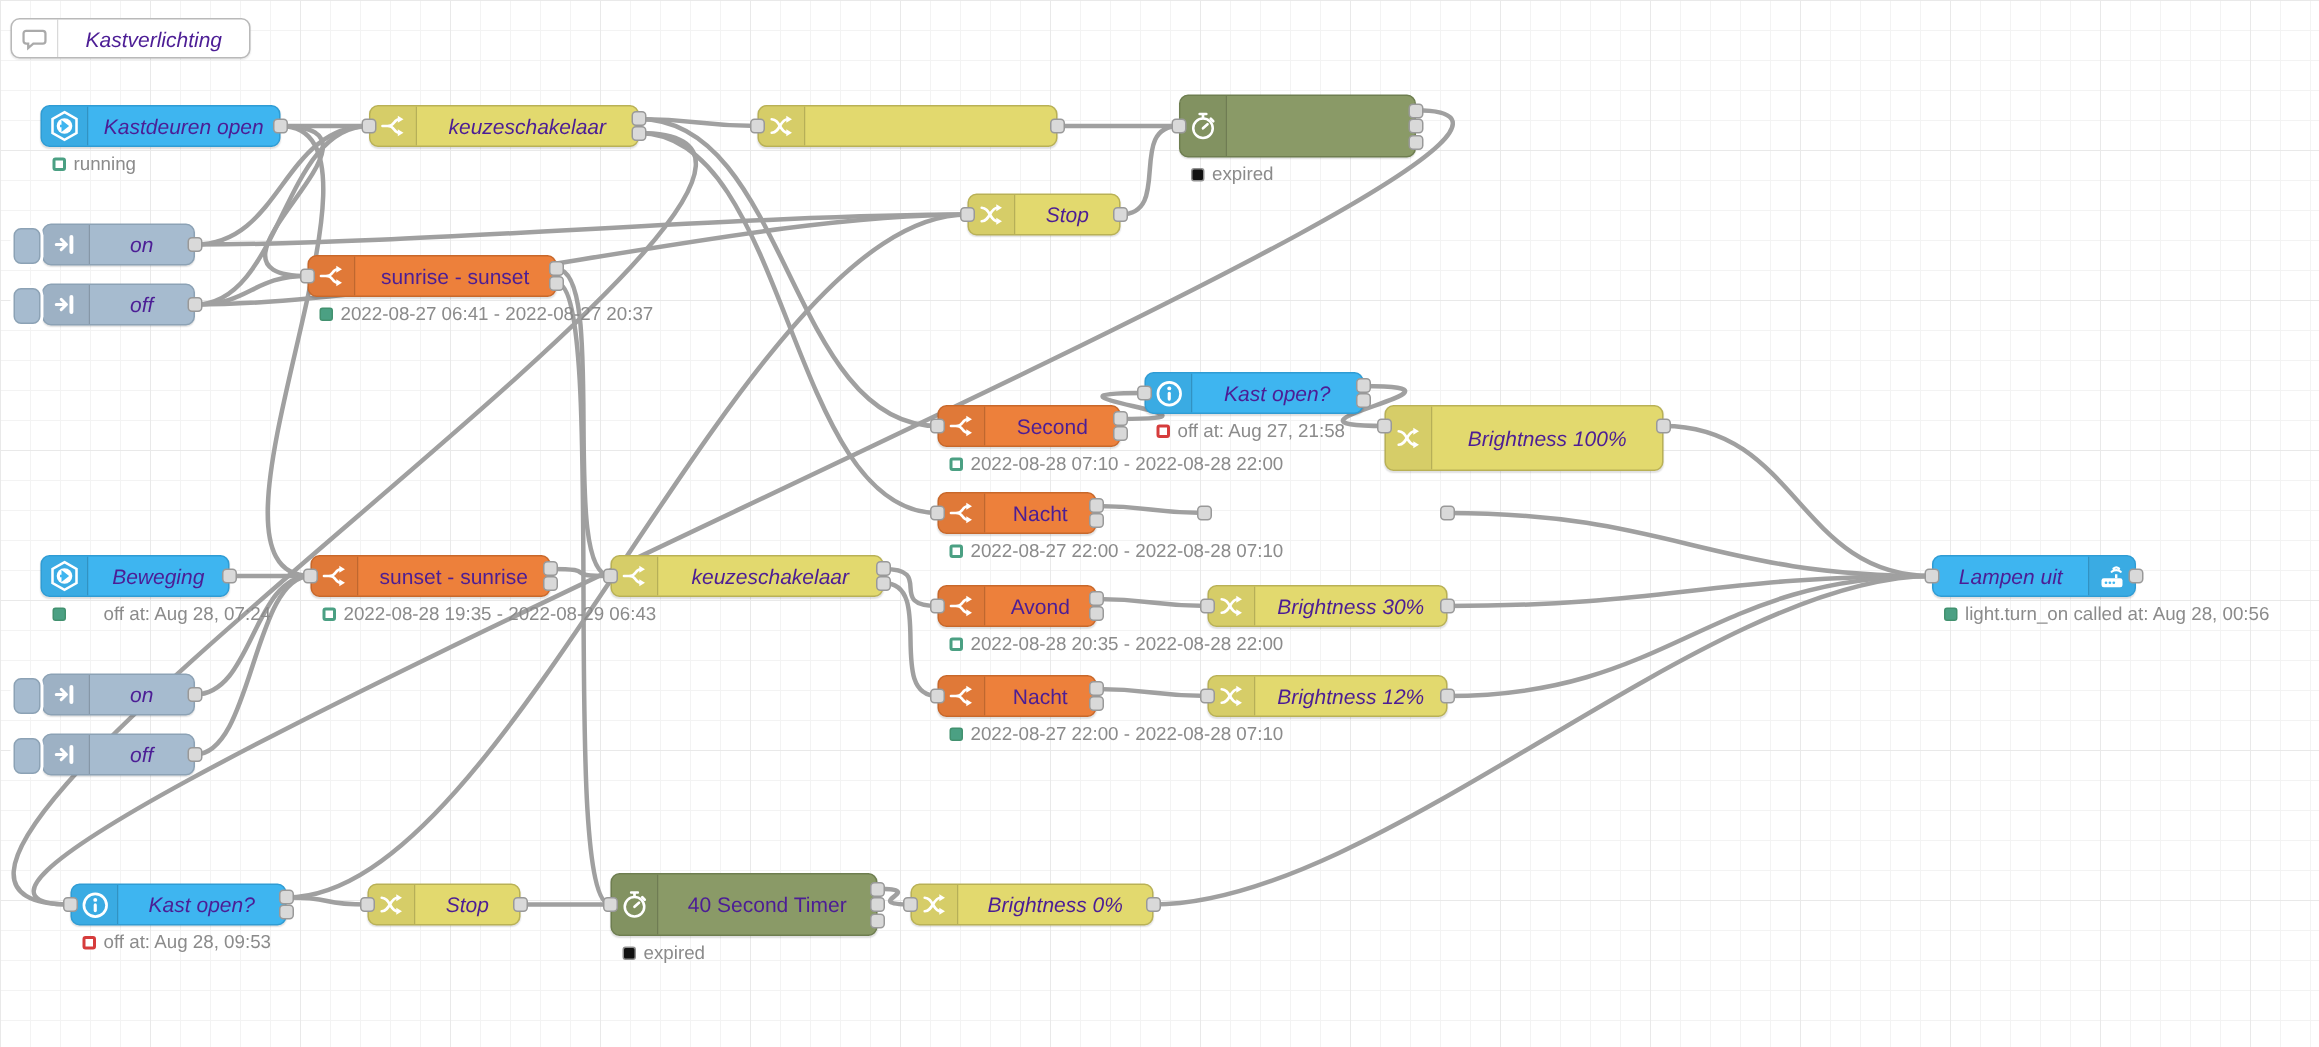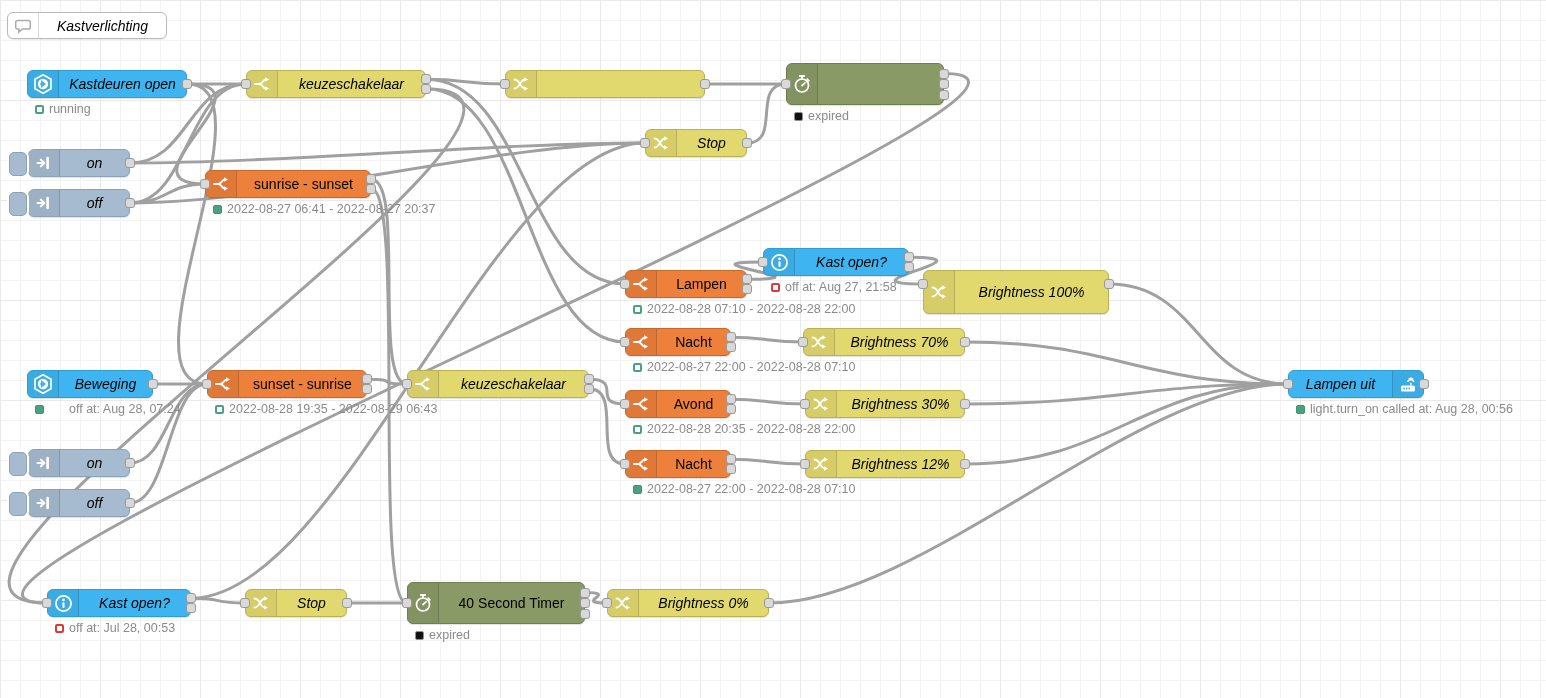--- a/index.html
+++ b/index.html
@@ -13,21 +13,21 @@
     background-size:100px 100px,100px 100px,20px 20px,20px 20px;}
   #wires{position:absolute;left:0;top:0;z-index:1;}
   #nodes{position:absolute;left:0;top:0;z-index:2;width:100%;height:100%;}
   .node{position:absolute;box-sizing:border-box;border-radius:6px;border:1px solid rgba(0,0,0,0.25);
     display:flex;align-items:stretch;box-shadow:0 1px 1px rgba(0,0,0,0.12);}
   .node .iconbox{width:30px;flex:0 0 30px;display:flex;align-items:center;justify-content:center;
     background:rgba(0,0,0,0.05);}
   .node .iconbox.left{border-right:1px solid rgba(0,0,0,0.15);border-radius:5px 0 0 5px;}
   .node .iconbox.right{border-left:1px solid rgba(0,0,0,0.15);border-radius:0 5px 5px 0;}
   .node .lbl{flex:1;display:flex;align-items:center;justify-content:center;padding:0 10px;
-    font-size:14px;color:#000000;white-space:nowrap;overflow:hidden;}
+    font-size:14px;color:#4c1d95;white-space:nowrap;overflow:hidden;}
   .node .lbl.it{font-style:italic;}
   .comment-node{background:#fff;border:1px solid #b9b9b9;box-shadow:0 1px 1px rgba(0,0,0,0.08);}
   .comment-node .iconbox{background:transparent;}
   .port{position:absolute;width:10px;height:10px;border-radius:3px;background:#d9d9d9;
     border:1px solid #999;box-sizing:border-box;z-index:3;}
   .inject-btn{position:absolute;width:16px;height:22px;border-radius:5px;background:#a6bbcf;
     border:1px solid #8ca2b5;box-shadow:0 0 0 2px #fff;z-index:2;}
   .status{position:absolute;display:flex;align-items:center;gap:5px;font-size:12.5px;color:#8b8b8b;
     white-space:nowrap;z-index:2;}
   .sicon{width:9px;height:9px;border-radius:2px;box-sizing:border-box;flex:0 0 9px;}
@@ -212,21 +212,21 @@
         <span class="iconbox left" style="color:#ed803b">
           <svg class="nicon" width="20" height="20" viewBox="0 0 20 20">
             <g stroke="#fff" stroke-width="1.8" fill="none" stroke-linecap="round">
               <path d="M3 10h4C11 10 10.5 5.5 14 5.5"></path>
               <path d="M7 10C11 10 10.5 14.5 14 14.5"></path>
             </g>
             <path d="M13.2 3.2 17 5.5l-3.8 2.3z" fill="#fff"></path>
             <path d="M13.2 12.2 17 14.5l-3.8 2.3z" fill="#fff"></path>
           </svg>
         </span>
-        <span class="lbl ">Lampen</span>
+        <span class="lbl ">Second</span>
       </div>
       <div class="port" style="left:620px;top:279px;"></div>
       <div class="port" style="left:742px;top:274.3333333333333px;"></div>
       <div class="port" style="left:742px;top:283.6666666666667px;"></div>
       <div class="status" style="left:633px;top:302px;">
       <span class="sicon ring-green"></span>
       <span>2022-08-28 07:10 - 2022-08-28 22:00</span>
       </div>
       <div class="node " style="left:763px;top:248px;width:146px;height:28px;background:#3eb5f0;border-color:#2f9cd4;">
         <span class="iconbox left" style="color:#3eb5f0">
@@ -272,33 +272,20 @@
           </svg>
         </span>
         <span class="lbl ">Nacht</span>
       </div>
       <div class="port" style="left:620px;top:337px;"></div>
       <div class="port" style="left:726px;top:332.3333333333333px;"></div>
       <div class="port" style="left:726px;top:341.6666666666667px;"></div>
       <div class="status" style="left:633px;top:360px;">
       <span class="sicon ring-green"></span>
       <span>2022-08-27 22:00 - 2022-08-28 07:10</span>
-      </div>
-      <div class="node " style="left:803px;top:328px;width:162px;height:28px;background:#e2d96e;border-color:#b9b156;">
-        <span class="iconbox left" style="color:#e2d96e">
-          <svg class="nicon" width="20" height="20" viewBox="0 0 20 20">
-            <g stroke="#fff" stroke-width="1.8" fill="none" stroke-linecap="round">
-              <path d="M3.5 5.5C9 5.5 9 14.5 14 14.5"></path>
-              <path d="M3.5 14.5C9 14.5 9 5.5 14 5.5"></path>
-            </g>
-            <path d="M13.2 3.2 17 5.5l-3.8 2.3z" fill="#fff"></path>
-            <path d="M13.2 12.2 17 14.5l-3.8 2.3z" fill="#fff"></path>
-          </svg>
-        </span>
-        <span class="lbl it">Brightness 70%</span>
       </div>
       <div class="port" style="left:798px;top:337px;"></div>
       <div class="port" style="left:960px;top:337px;"></div>
       <div class="node " style="left:27px;top:370px;width:126px;height:28px;background:#3eb5f0;border-color:#2f9cd4;">
         <span class="iconbox left" style="color:#3eb5f0">
           <svg class="nicon" width="22" height="22" viewBox="0 0 22 22">
             <path d="M11 1.8 19 6.3v9.4L11 20.2 3 15.7V6.3Z" fill="none" stroke="#fff" stroke-width="1.7"></path>
             <circle cx="11" cy="11" r="5.2" fill="#fff"></circle>
             <path d="M8 11h3.4M9.8 8.6 12.8 11l-3 2.4z" stroke="currentColor" stroke-width="1.6" fill="currentColor"></path>
           </svg>
@@ -465,21 +452,21 @@
             <rect x="9" y="8.8" width="2" height="5.6" rx="1" fill="#fff"></rect>
           </svg>
         </span>
         <span class="lbl it">Kast open?</span>
       </div>
       <div class="port" style="left:42px;top:598px;"></div>
       <div class="port" style="left:186px;top:593.3333333333334px;"></div>
       <div class="port" style="left:186px;top:602.6666666666666px;"></div>
       <div class="status" style="left:55px;top:621px;">
       <span class="sicon ring-red"></span>
-      <span>off at: Jul 28, 00:53</span>
+      <span>off at: Aug 28, 09:53</span>
       </div>
       <div class="node " style="left:245px;top:589px;width:102px;height:28px;background:#e2d96e;border-color:#b9b156;">
         <span class="iconbox left" style="color:#e2d96e">
           <svg class="nicon" width="20" height="20" viewBox="0 0 20 20">
             <g stroke="#fff" stroke-width="1.8" fill="none" stroke-linecap="round">
               <path d="M3.5 5.5C9 5.5 9 14.5 14 14.5"></path>
               <path d="M3.5 14.5C9 14.5 9 5.5 14 5.5"></path>
             </g>
             <path d="M13.2 3.2 17 5.5l-3.8 2.3z" fill="#fff"></path>
             <path d="M13.2 12.2 17 14.5l-3.8 2.3z" fill="#fff"></path>

